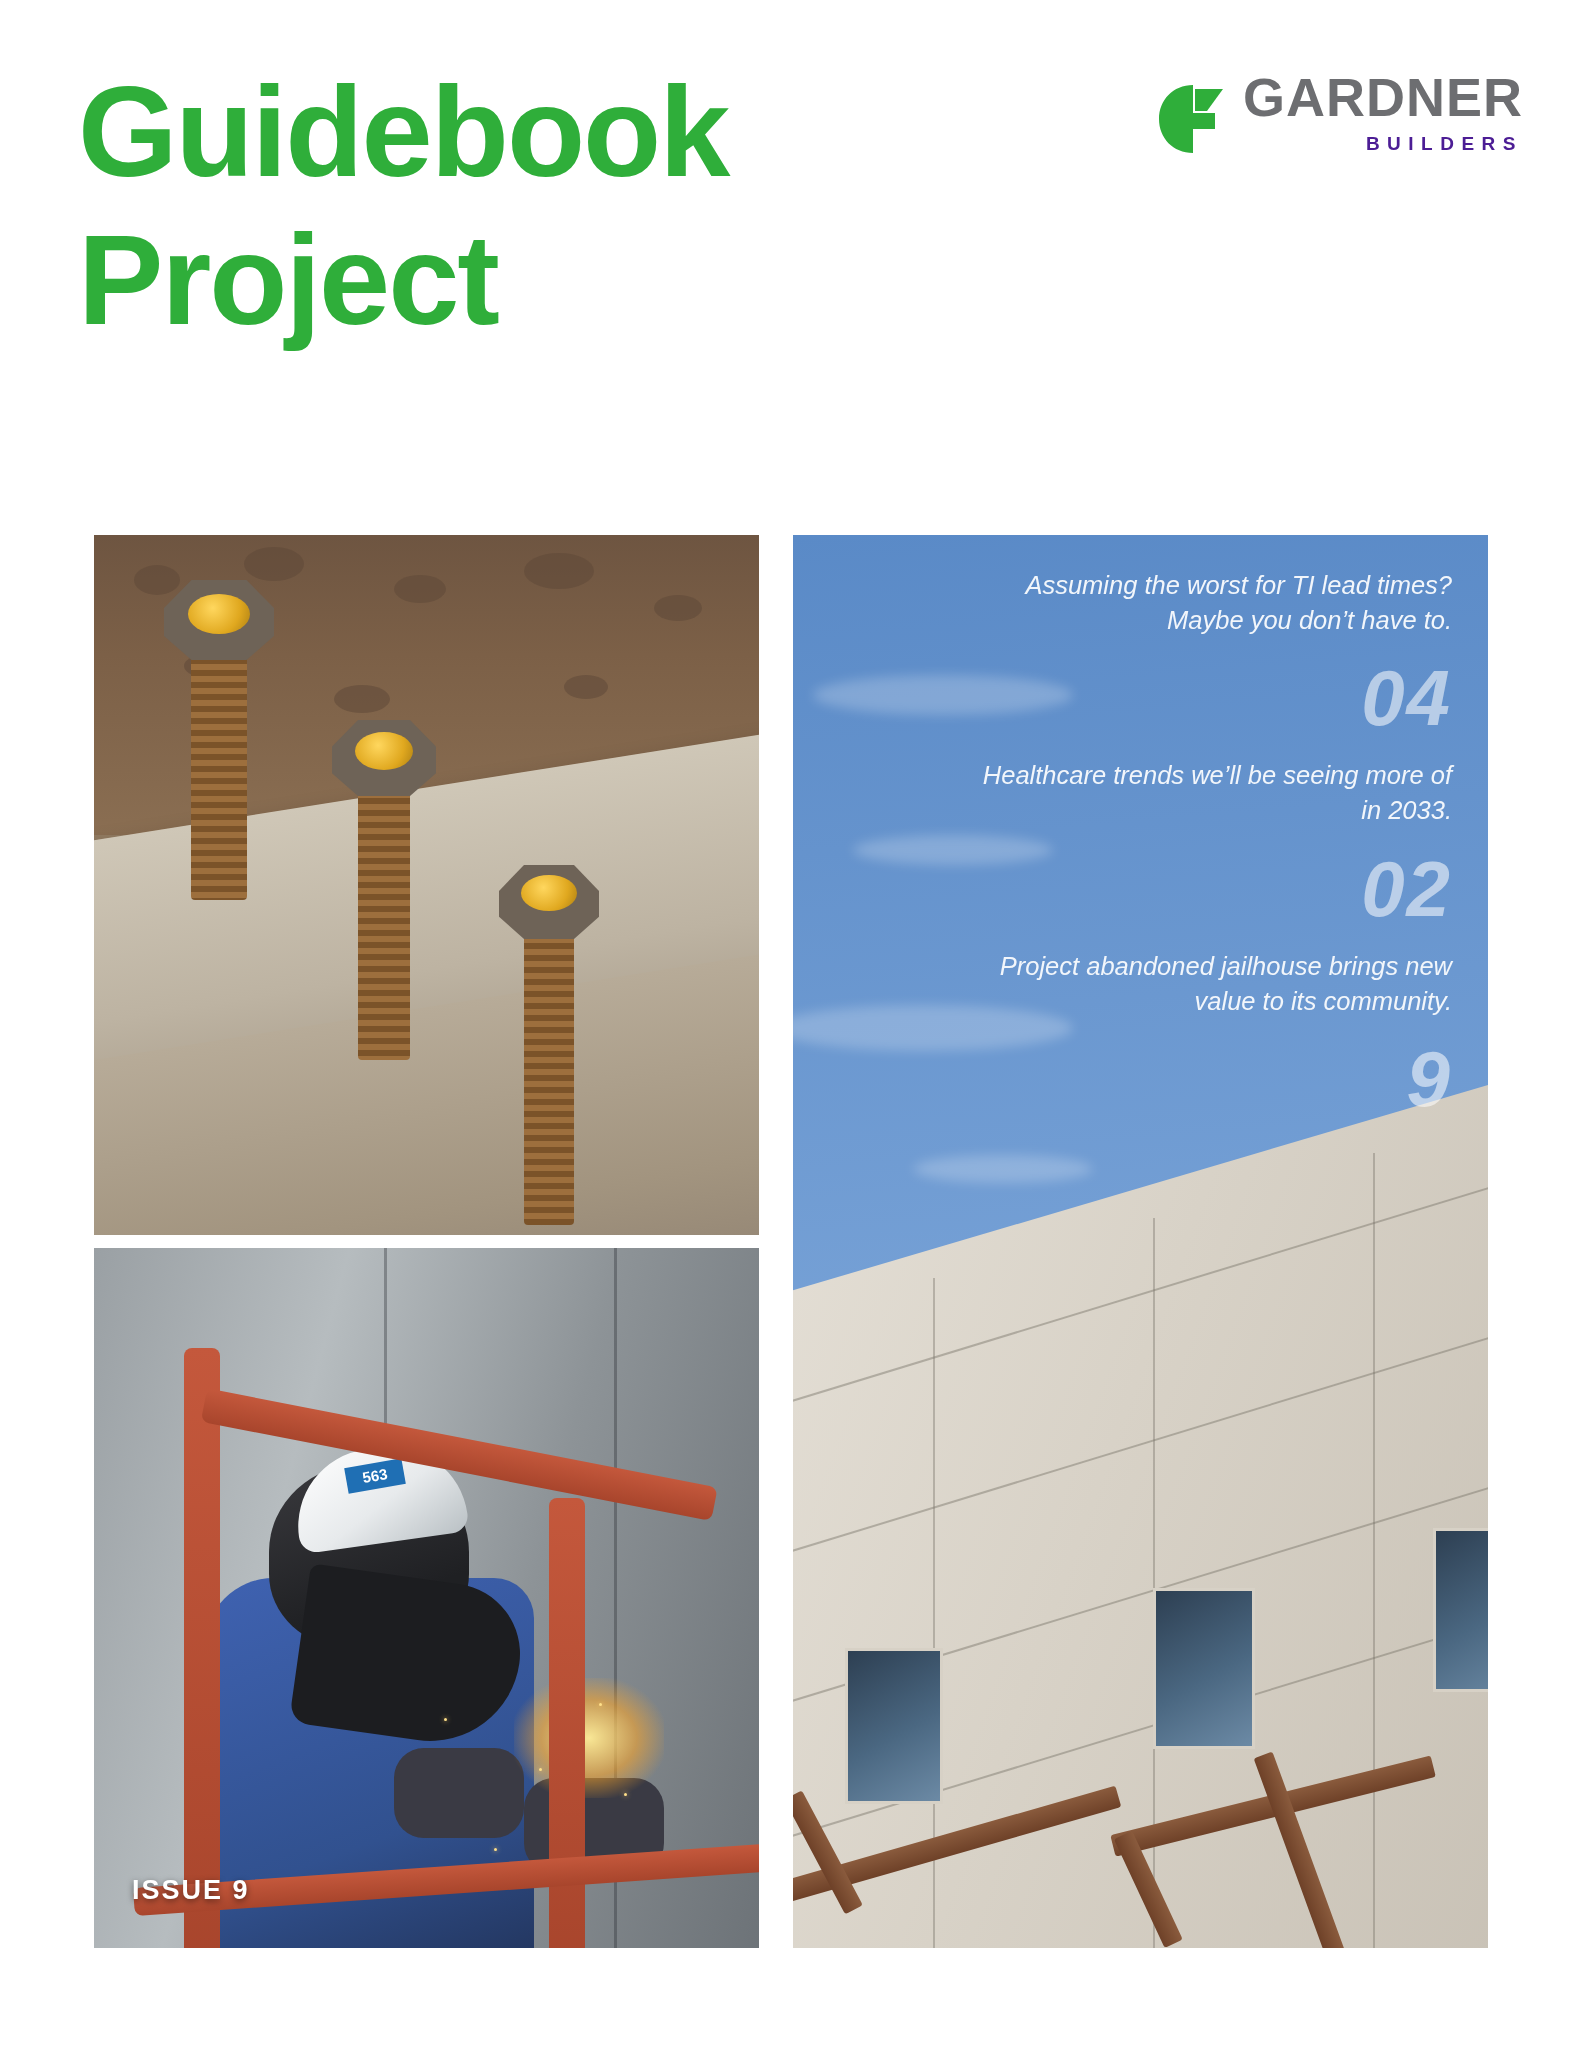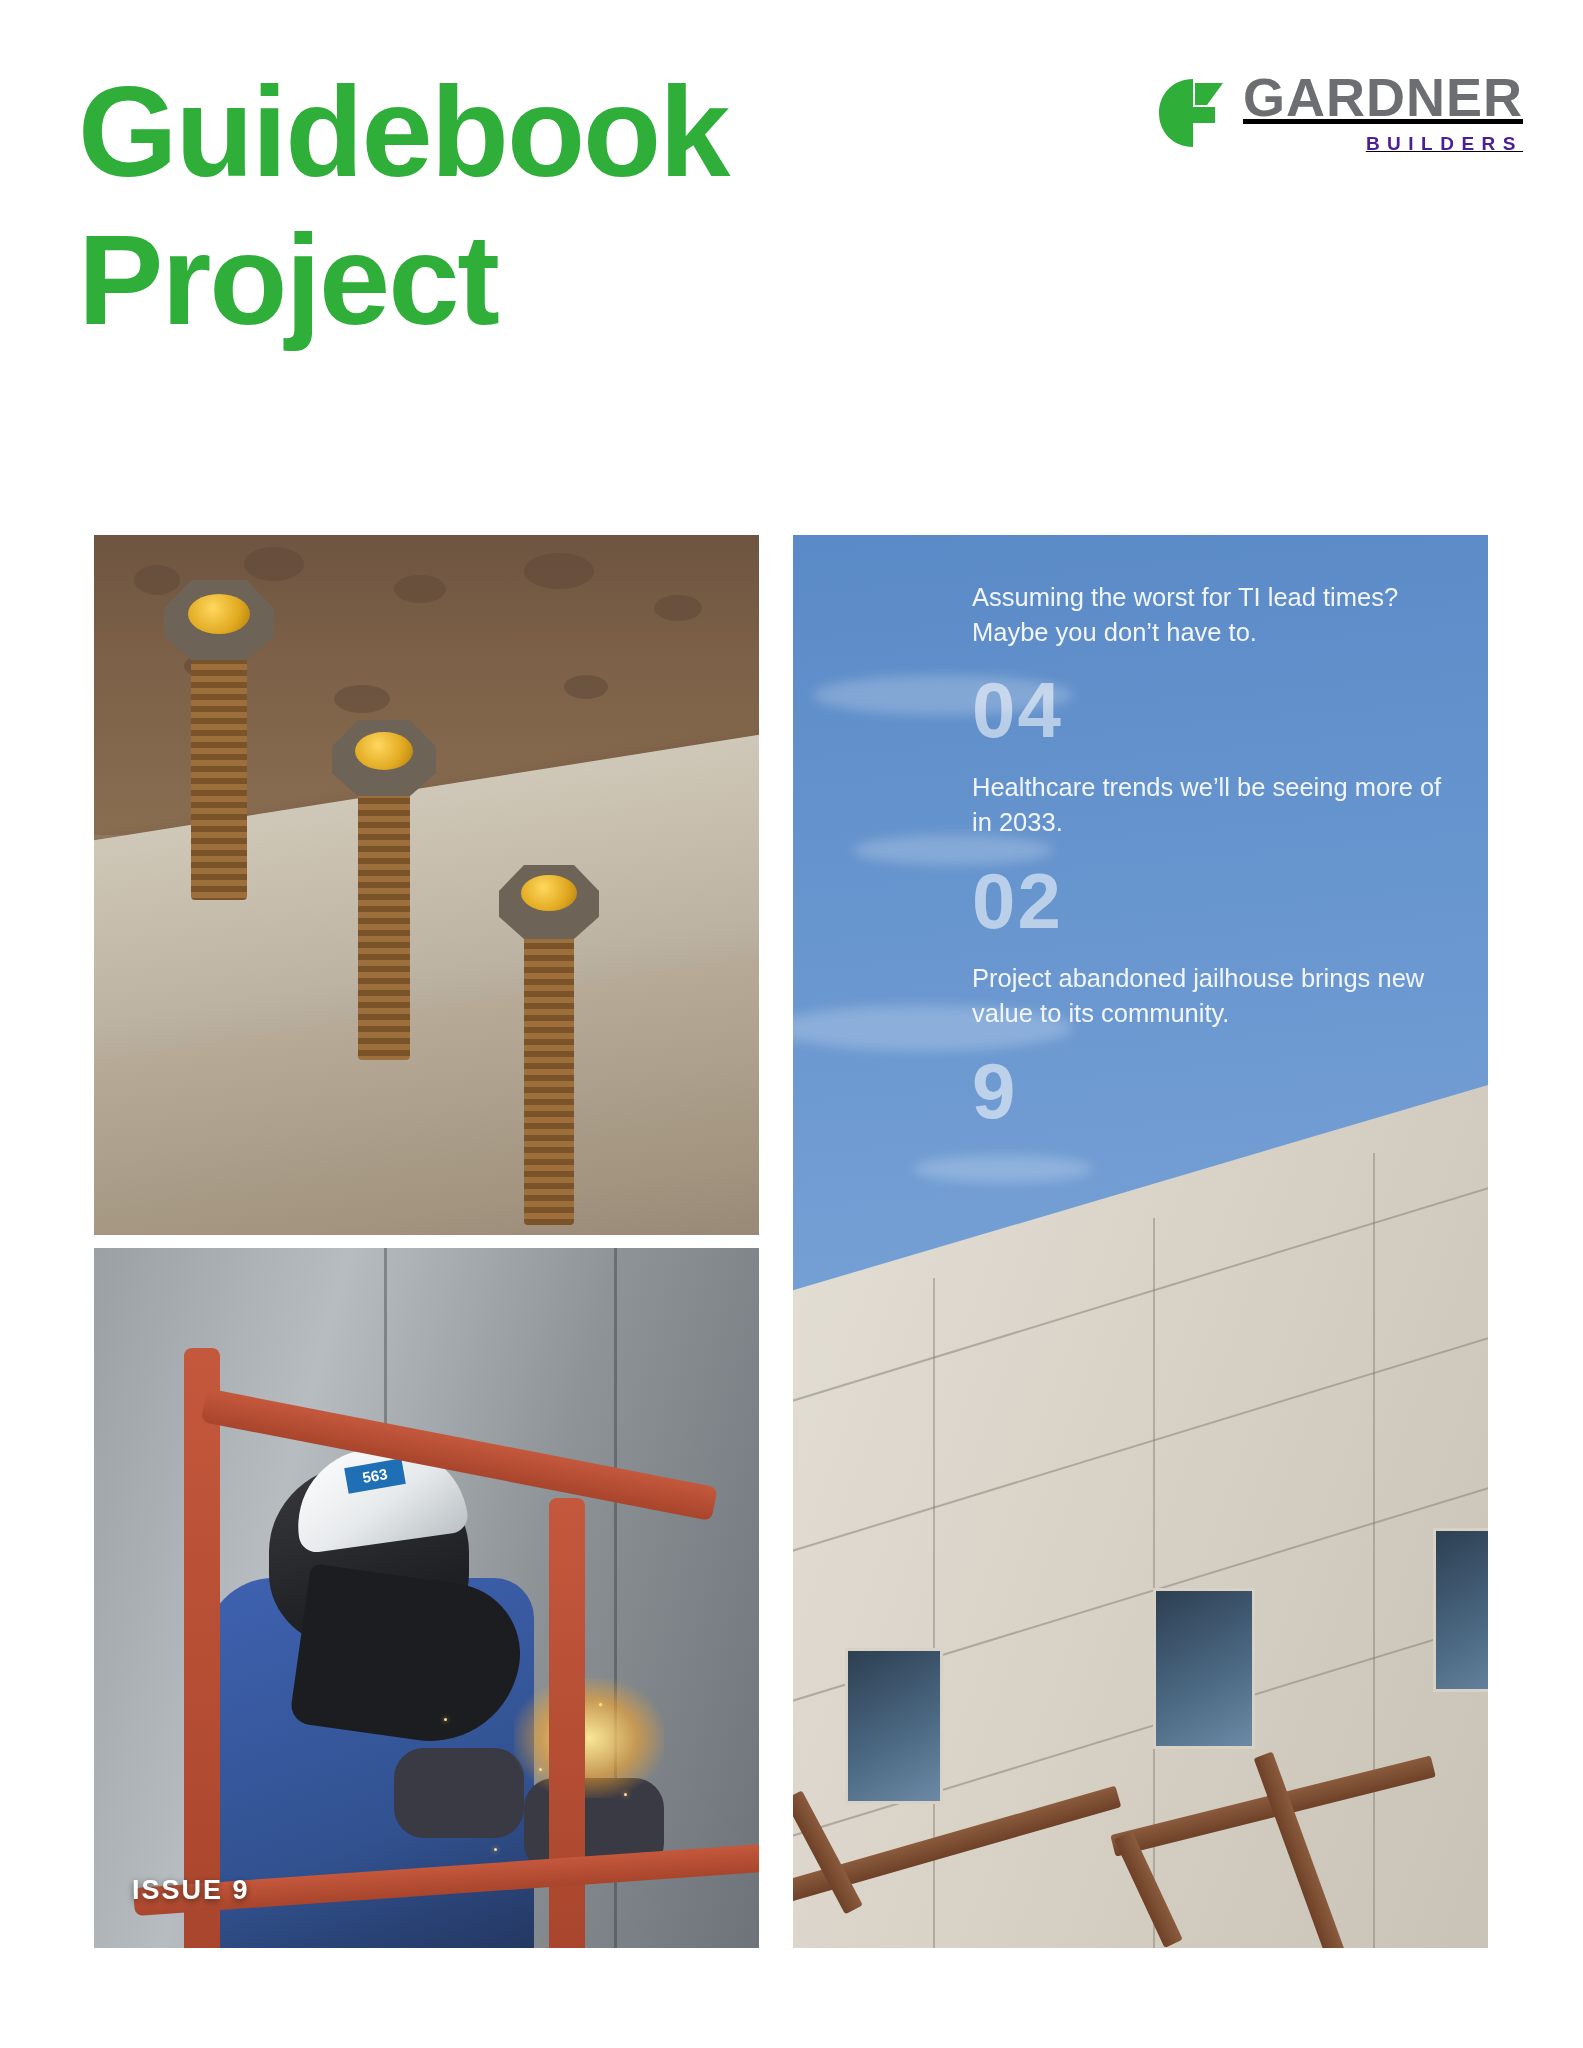--- a/index.html
+++ b/index.html
@@ -35,23 +35,22 @@
   }
   .cover-title .line {
     display: block;
   }
 
   .logo {
     position: absolute;
     right: 60px;
     top: 70px;
     display: flex;
-    align-items: center;
+    align-items: flex-end;
     gap: 14px;
-    text-decoration: underline;
   }
   .logo-mark {
     width: 72px;
     height: 72px;
     position: relative;
     flex: none;
   }
   .logo-text {
     display: flex;
     flex-direction: column;
@@ -300,23 +299,25 @@
   .steel-beam {
     position: absolute;
     background: linear-gradient(180deg, #8a5b3d 0%, #6e4128 100%);
     transform-origin: left center;
     border-radius: 3px;
   }
 
   .toc {
     position: absolute;
     right: 36px;
-    top: 45px;
+    top: 33px;
     width: 480px;
+    text-align: right;
     color: #ffffff;
+    font-style: italic;
   }
   .toc-item { margin-bottom: 18px; }
   .toc-text {
     font-size: 25.5px;
     line-height: 1.38;
     font-weight: 400;
     color: #f2f6fb;
   }
   .toc-page {
     font-size: 78px;

